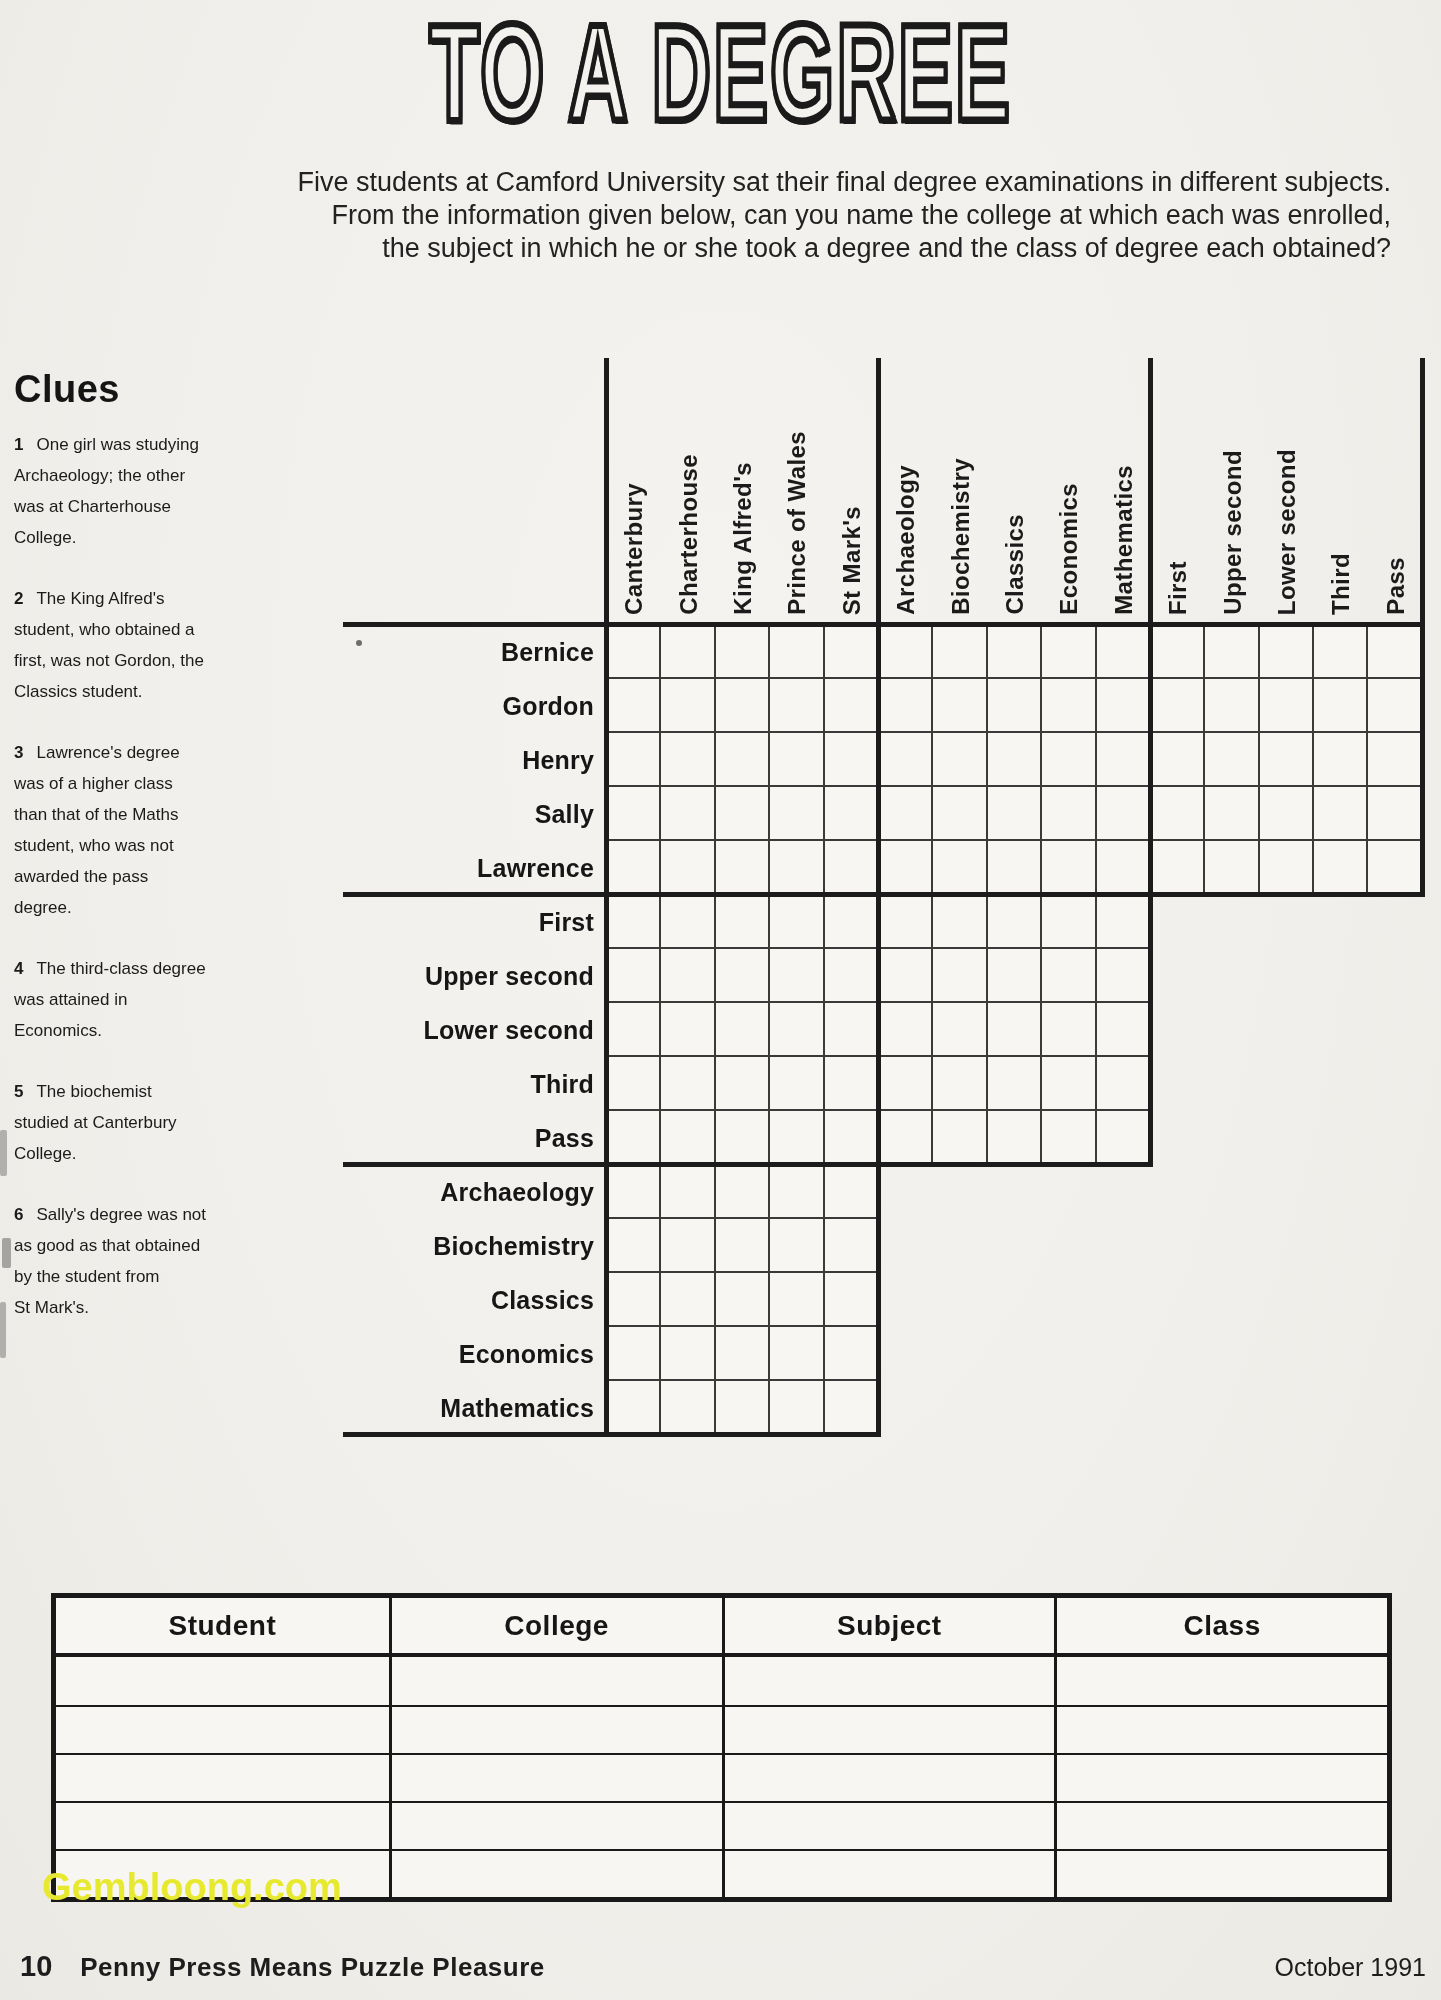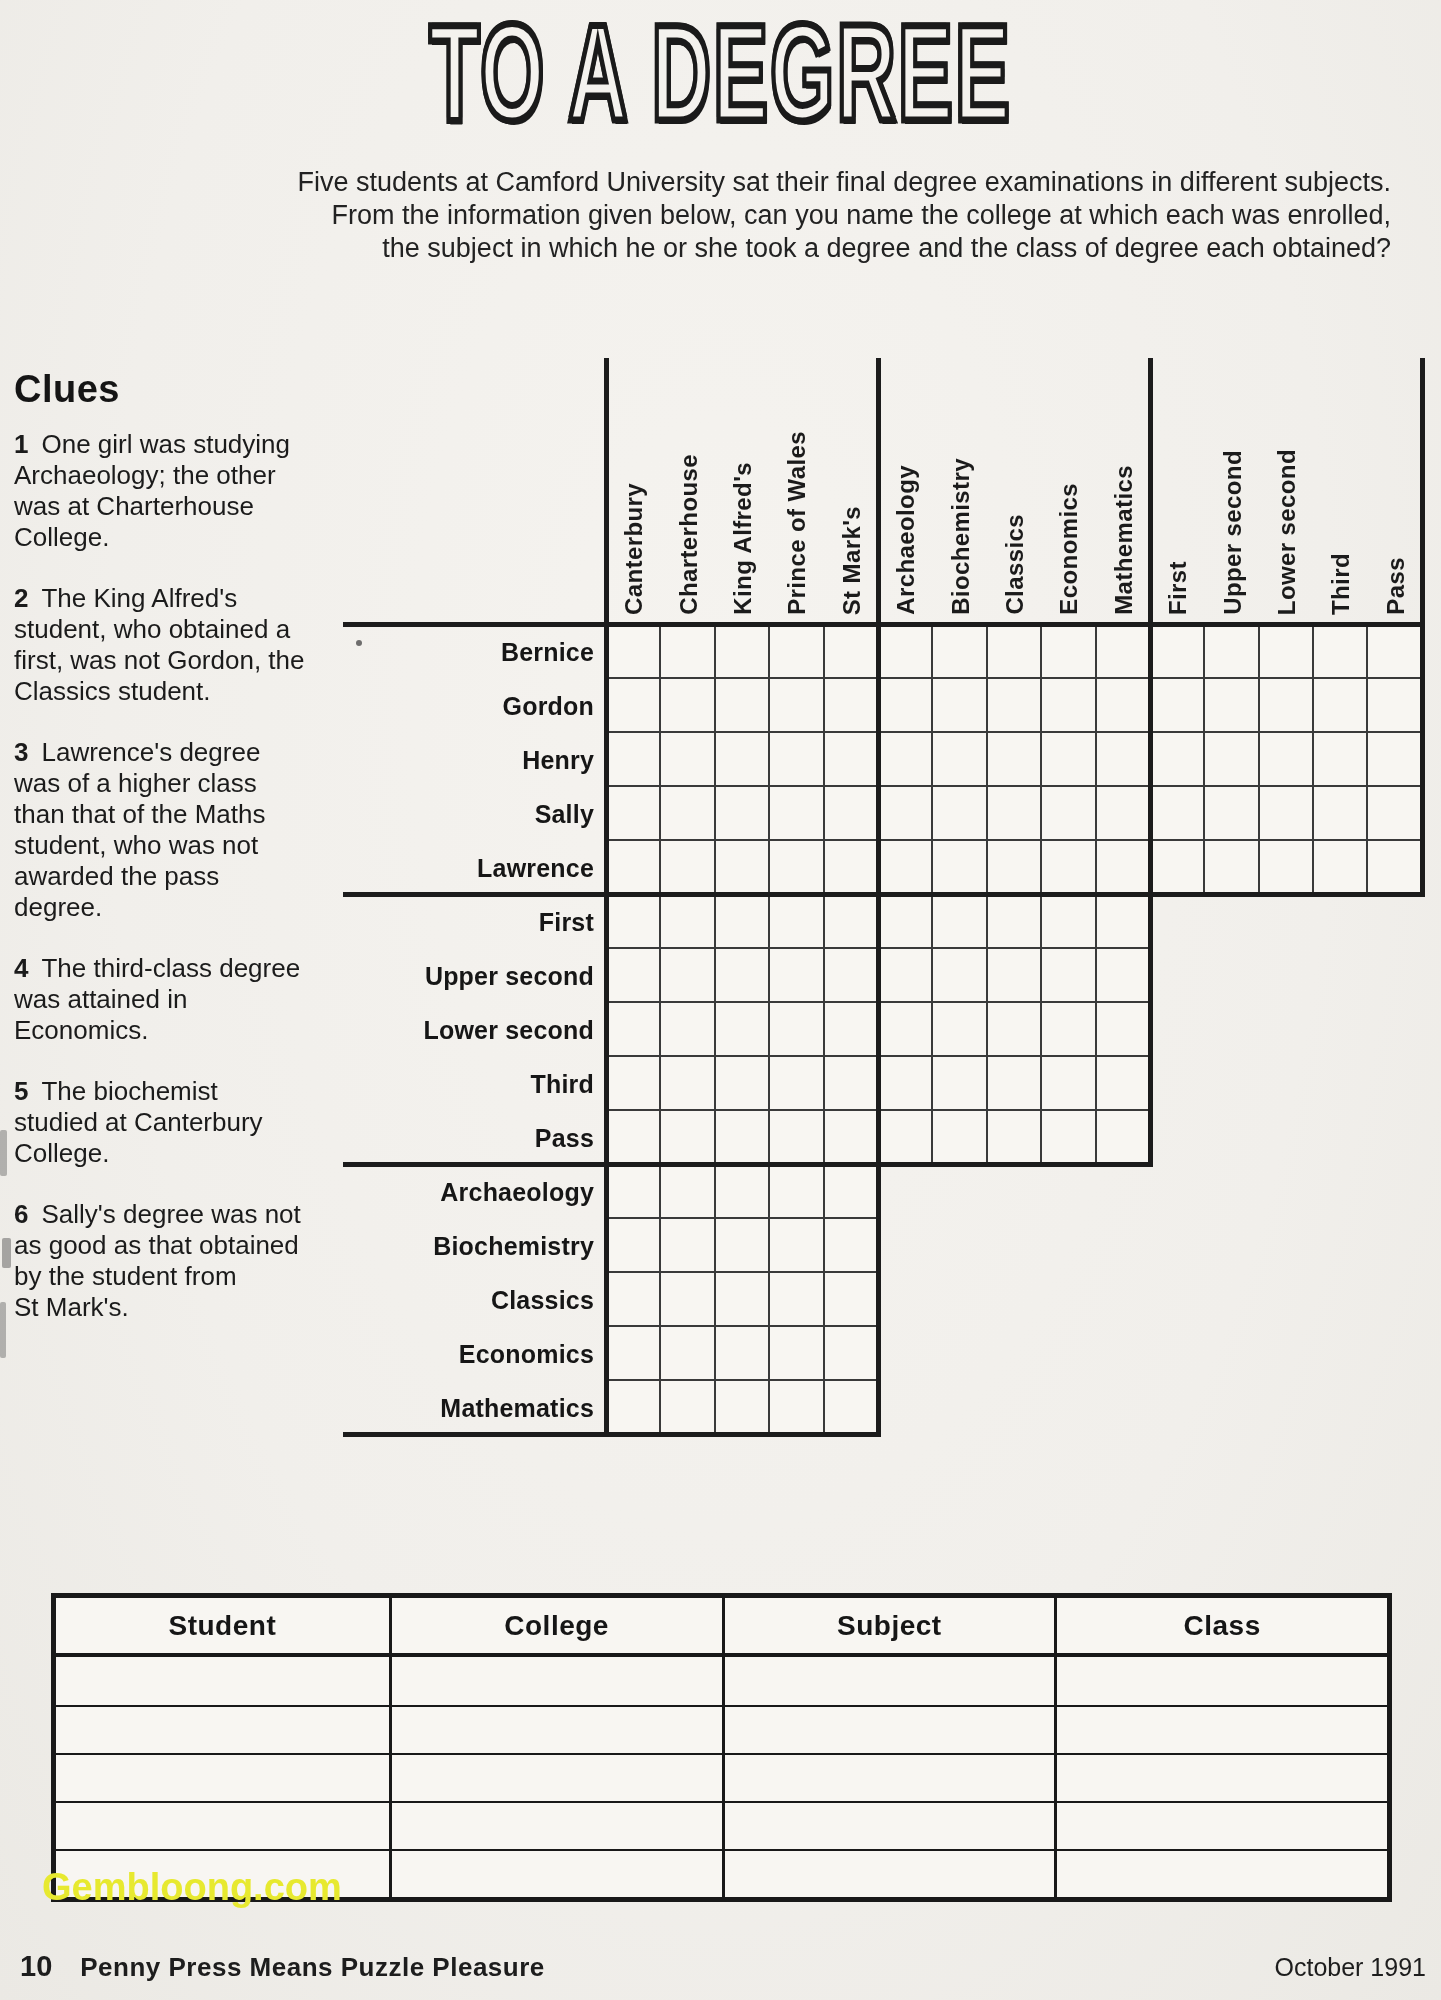--- a/index.html
+++ b/index.html
@@ -25,21 +25,21 @@
   .intro {
     position:absolute; top:142px; left:50px; width:1341px;
     font-size:27px; line-height:33px; text-align:right; white-space:pre-line;
     color:#222;
     margin-top:24px;
   }
 
   
   .clues { position:absolute; left:14px; top:368px; width:340px; }
   .clues-heading { font-size:38px; font-weight:bold; letter-spacing:0.5px; margin-bottom:18px; color:#151515; }
-  .clue { font-size:26px; line-height:31px; margin-bottom:30px; color:#1b1b1b; }
+  .clue { font-size:17px; line-height:31px; margin-bottom:30px; color:#1b1b1b; }
   .clue-num { font-weight:bold; padding-right:13px; }
   .clue-text { white-space:pre-line; }
 
   
   .grid { position:absolute; left:343px; top:358px; width:1084px; height:1081px; }
   .grid-header { position:absolute; left:264px; top:0; height:267px; display:flex; }
   .hgroup { display:flex; width:272px; }
   .hcell { width:54.4px; height:267px; display:flex; align-items:flex-end; justify-content:center; padding-bottom:10px; }
   .vlabel {
     writing-mode:vertical-rl; transform:rotate(180deg);

